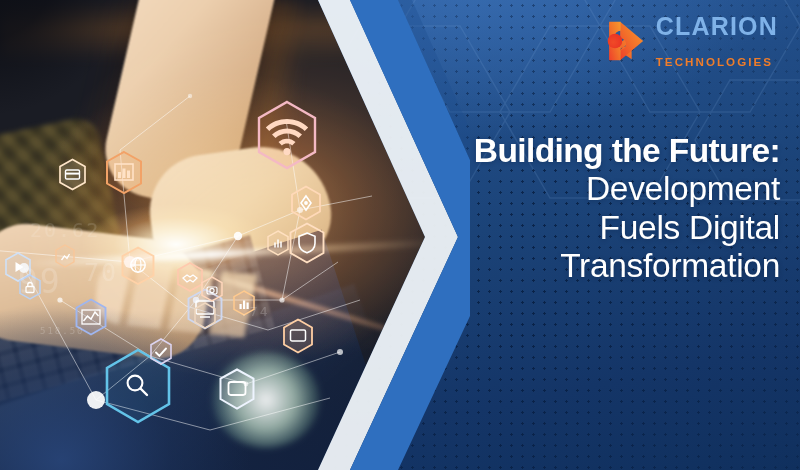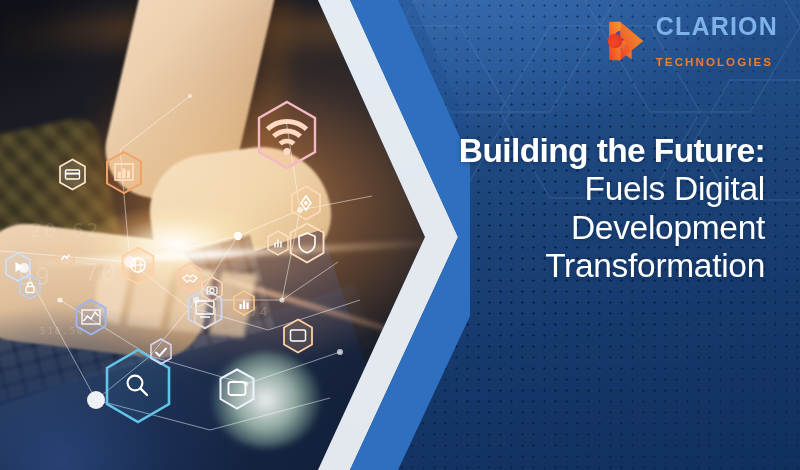--- a/index.html
+++ b/index.html
@@ -213,21 +213,21 @@
     filter:blur(.7px);
     user-select:none;
   }
 
   
   .chev { position:absolute; left:0; top:0; width:470px; height:470px; pointer-events:none; }
 
   
   .headline {
     position:absolute;
-    right:35px; top:132px;
+    right:20px; top:132px;
     width:420px;
     text-align:right;
     color:#ffffff;
     line-height:1.145;
     letter-spacing:-.3px;
     text-shadow:0 1px 5px rgba(6,22,50,.32);
   }
   .headline .ln { display:block; font-size:33.5px; font-weight:300; white-space:nowrap; }
   .headline .ln.strong { font-weight:700; letter-spacing:-.6px; }
 
@@ -467,40 +467,40 @@
       </svg>
     </div>
 
     <div class="hexicon" style="left:54px;top:244px;">
       <svg width="22" height="25" viewBox="0 0 22 25">
         <polygon points="11,1 20,6.2 20,17.8 11,23 2,17.8 2,6.2" fill="rgba(250,200,160,.12)" stroke="#f8c79a" stroke-width="1.4"></polygon>
         <path d="M7.5 16l3-4 2.5 2.4 2.5-4.4" fill="none" stroke="#ffffff" stroke-width="1.3"></path>
       </svg>
     </div>
 
-    <div class="ph-num" style="left:18px;top:262px;font-size:25px;opacity:.42;">99</div>
+    <div class="ph-num" style="left:18px;top:262px;font-size:33px;opacity:.42;">99</div>
     <div class="ph-num" style="left:84px;top:258px;font-size:25px;opacity:.40;">70</div>
     <div class="ph-num" style="left:30px;top:218px;font-size:20px;opacity:.30;">20.62</div>
     <div class="ph-num" style="left:40px;top:326px;font-size:9px;opacity:.48;">518.50</div>
     <div class="ph-num" style="left:240px;top:272px;font-size:13px;opacity:.45;margin-top:32px;">.74</div>
   </div>
 
   <svg class="chev" viewBox="0 0 470 470">
 
     <polygon points="318,0 350,0 458,237 350,470 318,470 425,237" fill="#eef2f6" opacity=".95"></polygon>
 
     <polygon points="350,0 398,0 470,160 470,316 398,470 350,470 458,237" fill="#2f6fbf"></polygon>
 
     <polygon points="398,0 470,160 470,130 412,0" fill="#1d4e8f" opacity=".35"></polygon>
   </svg>
 
   <div class="headline">
     <span class="ln strong">Building the Future:</span>
+    <span class="ln">Development</span>
     <span class="ln">Fuels Digital</span>
-    <span class="ln">Development</span>
     <span class="ln">Transformation</span>
   </div>
 
   <div class="logo">
     <svg class="logo-mark" viewBox="0 0 48 48">
       <defs>
         <linearGradient id="og" x1="0" y1="1" x2="1" y2="0">
           <stop offset="0%" stop-color="#ee3f2b"></stop>
           <stop offset="48%" stop-color="#f2702a"></stop>
           <stop offset="100%" stop-color="#f79a2e"></stop>

